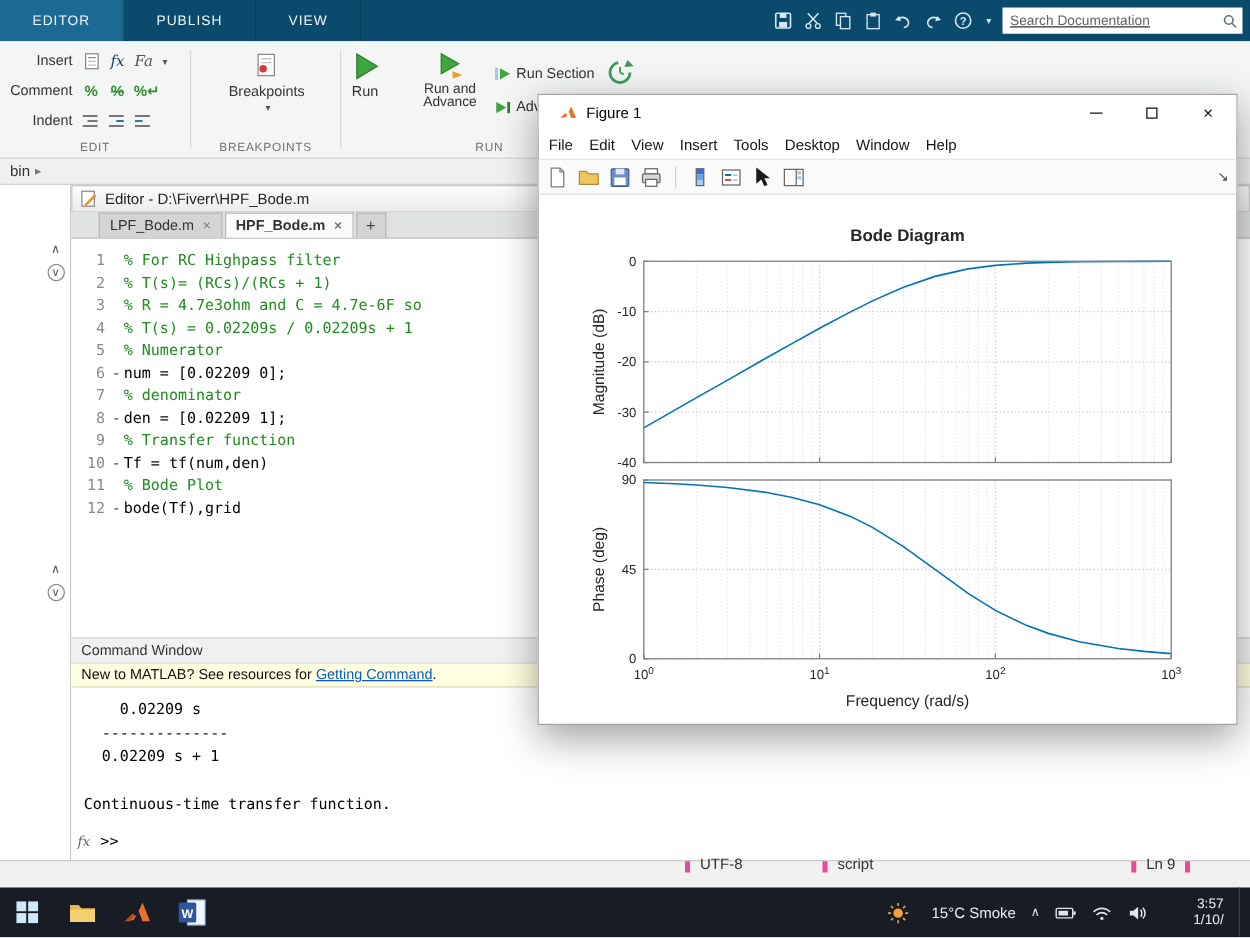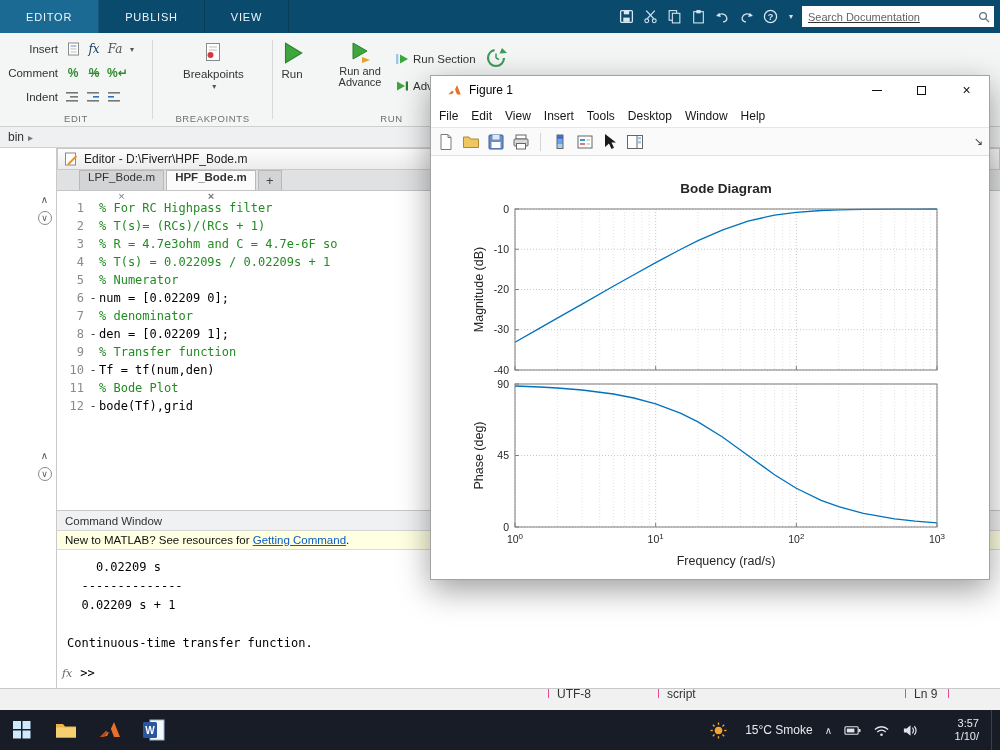--- a/index.html
+++ b/index.html
@@ -40,21 +40,21 @@
   
   .leftpanel{position:absolute;left:0;top:148px;width:57px;height:540px;background:#fff;border-right:1px solid #c9c9c9;}
   .lcluster{position:absolute;right:4px;display:flex;flex-direction:column;align-items:center;gap:4px;}
   .lbtn{width:15px;height:15px;display:flex;align-items:center;justify-content:center;font-size:10px;color:#555;cursor:default;}
   .lbtn.circle{border:1px solid #8a8a8a;border-radius:50%;width:14px;height:14px;font-size:9px;}
 
   
   .editorpanel{position:absolute;left:57px;top:148px;width:943px;height:362px;background:#fff;}
   .pheader{height:22px;background:linear-gradient(#fdfdfd,#ececec);border:1px solid #c9c9c9;display:flex;align-items:center;gap:6px;padding-left:6px;font-size:12px;color:#222;}
   .ptabs{height:21px;background:#dfe1e2;border-bottom:1px solid #c4c4c4;display:flex;align-items:flex-end;padding-left:22px;gap:2px;}
-  .ftab{height:20px;display:flex;align-items:center;gap:7px;padding:0 8px;font-size:11.5px;color:#333;background:#d2d4d5;border:1px solid #b9b9b9;border-bottom:none;cursor:default;flex-direction:column;}
+  .ftab{height:20px;display:flex;align-items:center;gap:7px;padding:0 8px;font-size:11.5px;color:#333;background:#d2d4d5;border:1px solid #b9b9b9;border-bottom:none;cursor:default;}
   .ftab.active{background:#fbfbfb;font-weight:bold;}
   .tclose{color:#777;font-size:11px;cursor:default;}
   .plustab{height:20px;width:24px;display:flex;align-items:center;justify-content:center;background:#d2d4d5;border:1px solid #b9b9b9;border-bottom:none;font-size:13px;color:#444;cursor:default;}
   .pcode{font-family:"DejaVu Sans Mono","Liberation Mono",monospace;font-size:12px;line-height:18px;padding-top:8px;}
   .cl{display:flex;}
   .ln{width:30px;text-align:right;color:#8a8a8a;padding-right:3px;flex:none;}
   .mk{width:12px;color:#444;text-align:center;flex:none;}
   .ct{white-space:pre;color:#000;}
   .ct.comment{color:#228B22;}
 
@@ -63,21 +63,21 @@
   .cheader{height:20px;background:#f0f1f2;border-bottom:1px solid #d5d5d5;display:flex;align-items:center;padding-left:8px;font-size:11.5px;color:#333;}
   .cbanner{height:19px;background:#ffffe1;border-bottom:1px solid #dedebc;display:flex;align-items:center;padding-left:8px;font-size:11.5px;color:#111;white-space:pre;}
   .blink{color:#0b5cc4;text-decoration:underline;cursor:pointer;}
   .cout{font-family:"DejaVu Sans Mono","Liberation Mono",monospace;font-size:12px;line-height:19px;padding:8px 0 0 10px;color:#000;}
   .cprompt{position:absolute;left:5px;bottom:8px;display:flex;align-items:center;gap:8px;}
   .cprompt .fx{font-style:italic;font-family:"DejaVu Serif",serif;font-size:11px;color:#666;}
   .cprompt .ppp{font-family:"DejaVu Sans Mono",monospace;font-size:12px;color:#000;}
 
   
   .statusbar{position:absolute;left:0;top:688px;width:1000px;height:22px;background:#f1f1f1;border-top:1px solid #c9c9c9;font-size:12px;color:#333;}
-  .sbcell{position:absolute;top:0;bottom:12px;border-left:1px solid #ec4899;display:flex;align-items:center;padding-left:8px;}
+  .sbcell{position:absolute;top:0;bottom:12px;border-left:4px solid #ec4899;display:flex;align-items:flex-end;padding-left:8px;}
 
   
   .taskbar{position:absolute;left:0;top:710px;width:1000px;height:40px;background:#171c26;display:flex;align-items:center;color:#e8ecf1;}
   .tbtn{width:44px;height:40px;display:flex;align-items:center;justify-content:center;cursor:default;}
   .tray{margin-left:auto;display:flex;align-items:center;gap:12px;padding-right:4px;}
   .weather{display:flex;align-items:center;gap:18px;font-size:12px;}
   .trayic{width:17px;height:17px;display:inline-block;}
   .chev{font-size:10px;color:#dfe4ea;}
   .clock{text-align:right;font-size:11px;line-height:13px;width:48px;}
   .showdesk{width:5px;height:40px;border-left:1px solid #3a3f4a;}

